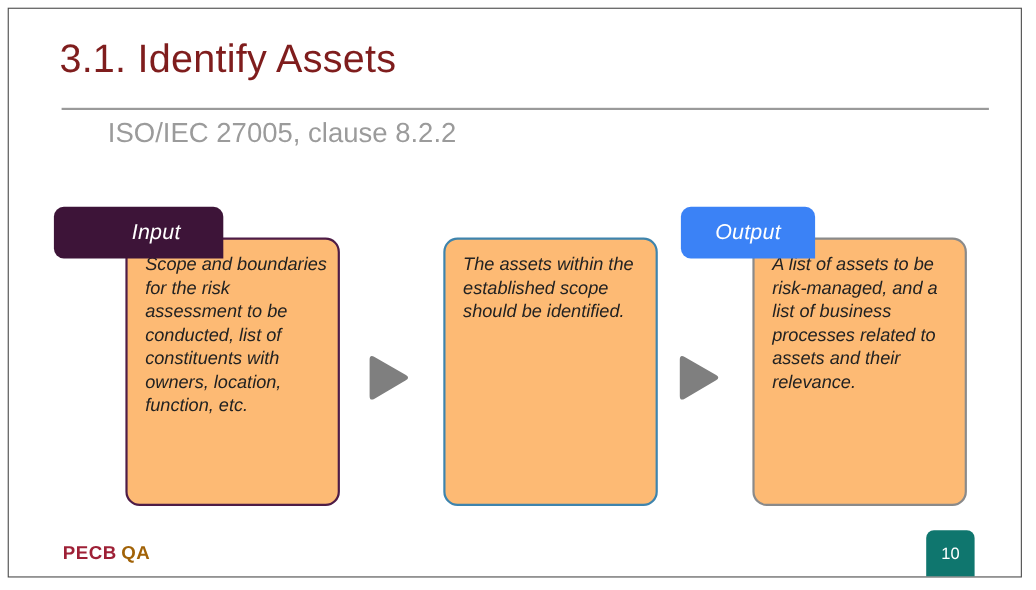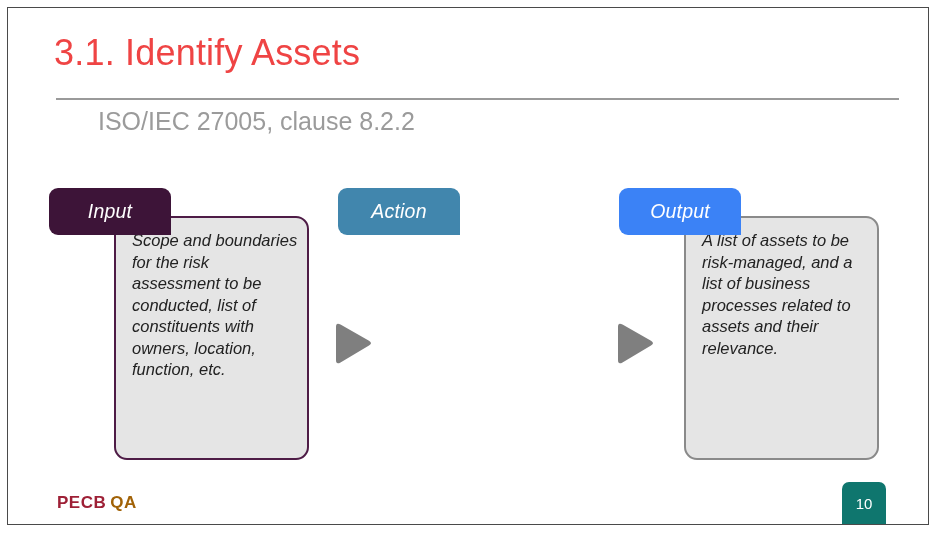--- a/index.html
+++ b/index.html
@@ -26,21 +26,21 @@
     box-sizing: border-box;
     overflow: hidden;
   }
 
   
   .slide-title {
     position: absolute;
     left: 46px;
     top: 24px;
     font-size: 36px;
-    color: #ef4444;
+    color: #7f1d1d;
     letter-spacing: 0.2px;
     white-space: nowrap;
   }
   .title-rule {
     position: absolute;
     left: 48px;
     top: 90px;
     width: 843px;
     height: 1.5px;
     background: #9a9a9a;
@@ -77,21 +77,21 @@
   
   .block-body {
     position: absolute;
     left: 65px;
     top: 28px;
     width: 195px;
     height: 244px;
     border: 2px solid #888;
     border-radius: 13px;
     box-sizing: border-box;
-    background: #e5e5e5;
+    background: #fdba74;
   }
   .block-text {
     position: absolute;
     left: 16px;
     top: 12px;
     right: 8px;
     font-size: 16.5px;
     line-height: 21.5px;
     font-style: italic;
     color: #222222;
@@ -112,21 +112,21 @@
   }
   .block-tab span {
     font-size: 19.5px;
     font-style: italic;
     color: #ffffff;
     letter-spacing: 0.2px;
   }
 
   
   .block.b0 .block-body { border-color: #4e1c46; }
-  .block.b0 .block-tab  { background: #3d1438; }
+  .block.b0 .block-tab  { background: #3d1438; padding-left: 32px; }
   .block.b1 .block-body { border-color: #3e84ad; }
   .block.b1 .block-tab  { background: #4186ad; }
   .block.b2 .block-body { border-color: #8a8a8a; }
   .block.b2 .block-tab  { background: #3b82f6; }
 
   
   .arrow {
     position: absolute;
     top: 312px;
     width: 44px;
@@ -187,22 +187,22 @@
       </div>
     </div>
 
     <div class="arrow a0">
       <svg width="44" height="48" viewBox="0 0 44 48" xmlns="http://www.w3.org/2000/svg">
         <path d="M6 7 Q6 2 10.5 4.6 L39 20.8 Q43 23.2 39 25.6 L10.5 42.4 Q6 45 6 40 Z" fill="#7f7f7f"></path>
       </svg>
     </div>
 
     <div class="block b1">
-      <div class="block-tab">
-        <span>Action</span>
+      <div class="block-body">
+        <div class="block-text">The assets within the established scope should be identified.</div>
       </div>
     </div>
 
     <div class="arrow a1">
       <svg width="44" height="48" viewBox="0 0 44 48" xmlns="http://www.w3.org/2000/svg">
         <path d="M6 7 Q6 2 10.5 4.6 L39 20.8 Q43 23.2 39 25.6 L10.5 42.4 Q6 45 6 40 Z" fill="#7f7f7f"></path>
       </svg>
     </div>
 
     <div class="block b2">

